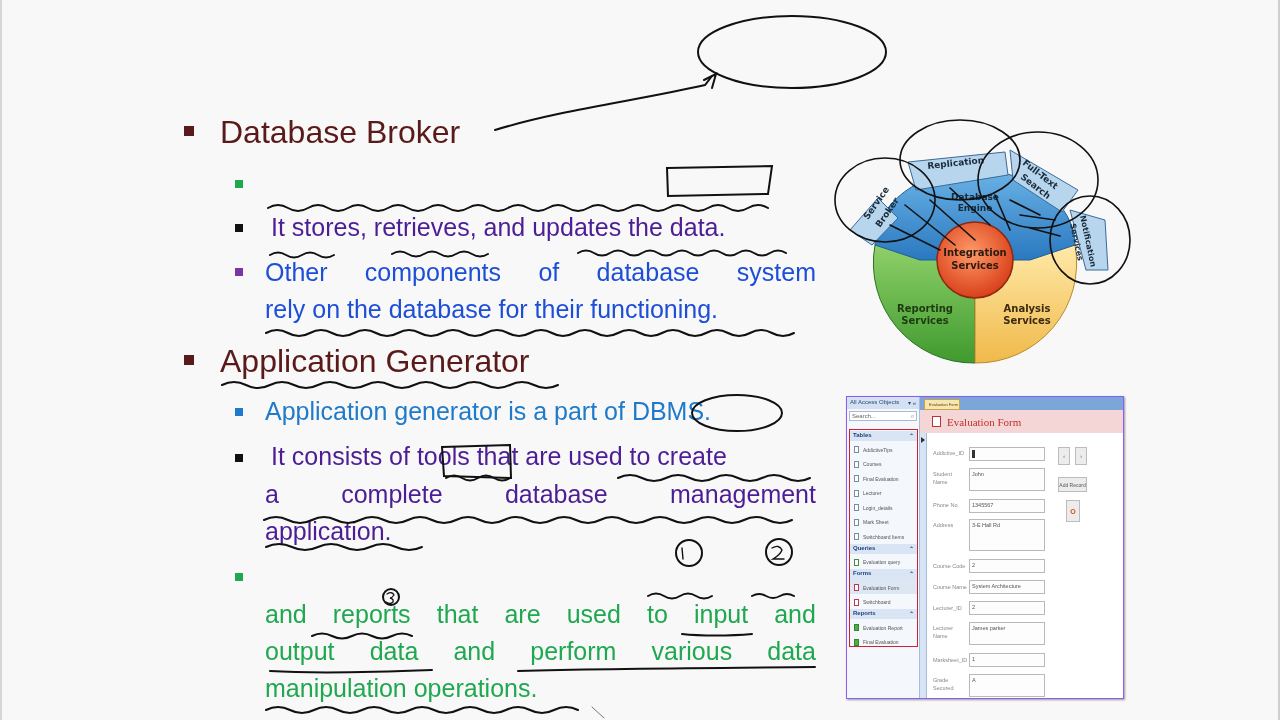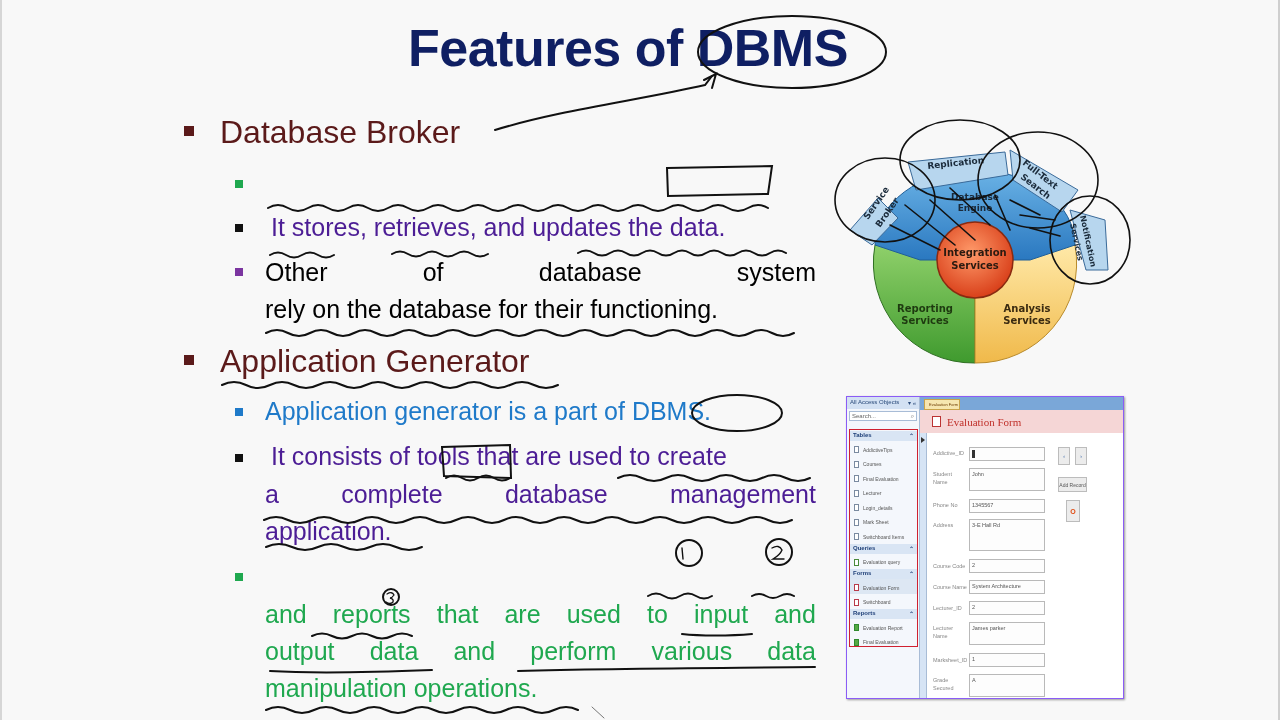--- a/index.html
+++ b/index.html
@@ -13,21 +13,21 @@
 
   .h1 { position: absolute; font-size: 32px; color: #5b1a1a; font-weight: 500; white-space: nowrap; }
   .h1 .bullet { position: absolute; left: -36px; top: 12px; width: 10px; height: 10px; background: #5b1a1a; }
 
   .line { position: absolute; font-size: 25px; white-space: nowrap; }
   .sq { position: absolute; width: 8px; height: 8px; }
   .just { position: absolute; font-size: 25px; display: flex; justify-content: space-between; white-space: nowrap; }
 
   .green { color: #1fa84f; }
   .red { color: #4c1d95; }
-  .purple { color: #000000; }
+  .purple { color: #1d4ed8; }
   .blue { color: #1f7ac9; }
 
   
   .access { position: absolute; left: 846px; top: 396px; width: 278px; height: 303px; background: #fff; border: 1px solid #8b5cf6; box-shadow: 1px 1px 2px #999; overflow: hidden; font-size: 6px; color: #666; }
   .nav { position: absolute; left: 0; top: 0; width: 73px; height: 303px; background: #f4f7fc; border-right: 1px solid #a8bcd6; }
   .nav-head { height: 12px; background: #d3e1f3; padding: 2px 3px; color: #2a4a7a; display: flex; justify-content: space-between; }
   .nav-search { margin: 2px 2px; height: 10px; background: #fff; border: 1px solid #a8bcd6; padding: 1px 2px; display: flex; justify-content: space-between; }
   .nav-box { position: absolute; left: 2px; top: 32px; width: 69px; height: 218px; border: 1.5px solid #d02030; }
   .nav-group { height: 10px; background: #d9e5f4; color: #1e3f78; font-weight: bold; padding: 1px 3px; display: flex; justify-content: space-between; margin-top: 1px; }
   .nav-item { height: 14.5px; padding: 3px 3px 0 4px; display: flex; align-items: center; gap: 4px; color: #555; font-size: 5px; white-space: nowrap; }
@@ -54,38 +54,35 @@
 
   svg.overlay { position: absolute; left: 0; top: 0; width: 1280px; height: 720px; pointer-events: none; }
 </style>
 </head>
 <body>
 
 <div class="slide">
   <div class="edge-l"></div>
   <div class="edge-r"></div>
 
-  <div class="title">
-    <span>Features of</span>
-    <span>DBMS</span>
-  </div>
 
   <div class="h1" style="left:220px; top:114px;">
     <span class="bullet"></span>
     <span>Database Broker</span>
   </div>
 
   <div class="sq" style="left:235px; top:180px; background:#1fa84f;"></div>
 
   <div class="sq" style="left:235px; top:224px; background:#111;"></div>
   <div class="line red" style="left:271px; top:213px;">It stores, retrieves, and updates the data.</div>
 
   <div class="sq" style="left:235px; top:268px; background:#7b35a0;"></div>
   <div class="just purple" style="left:265px; top:258px; width:551px;">
     <span>Other</span>
+    <span>components</span>
     <span>of</span>
     <span>database</span>
     <span>system</span>
   </div>
   <div class="line purple" style="left:265px; top:295px;">rely on the database for their functioning.</div>
 
   <div class="h1" style="left:220px; top:343px;">
     <span class="bullet"></span>
     <span>Application Generator</span>
   </div>

